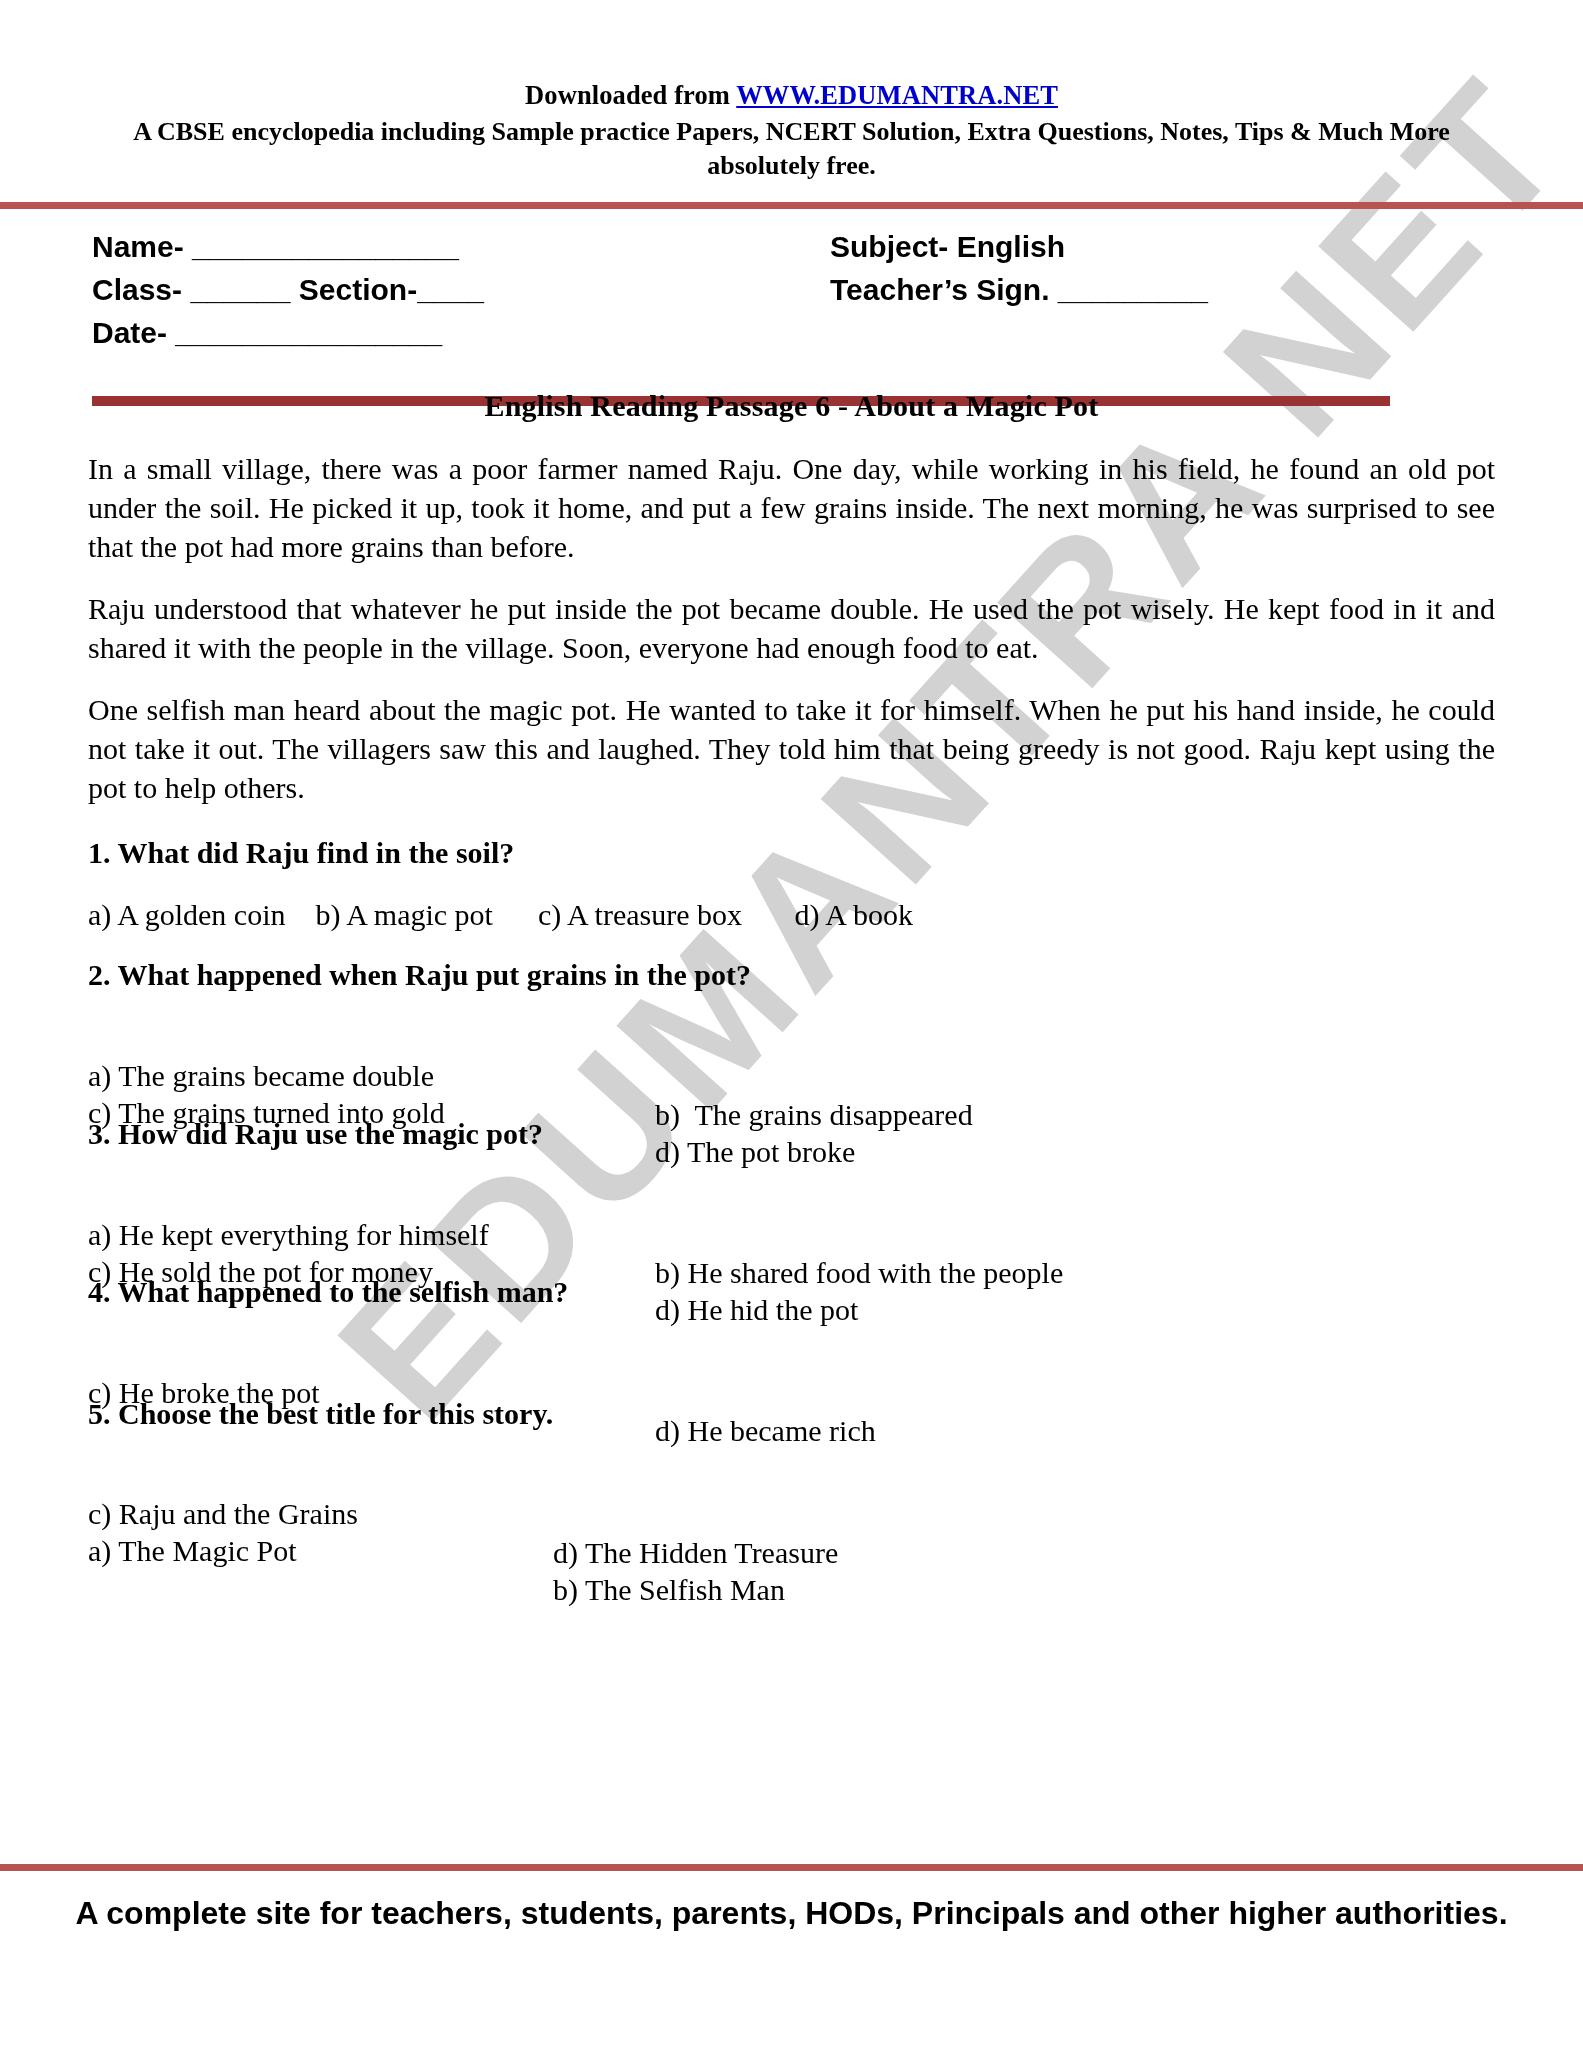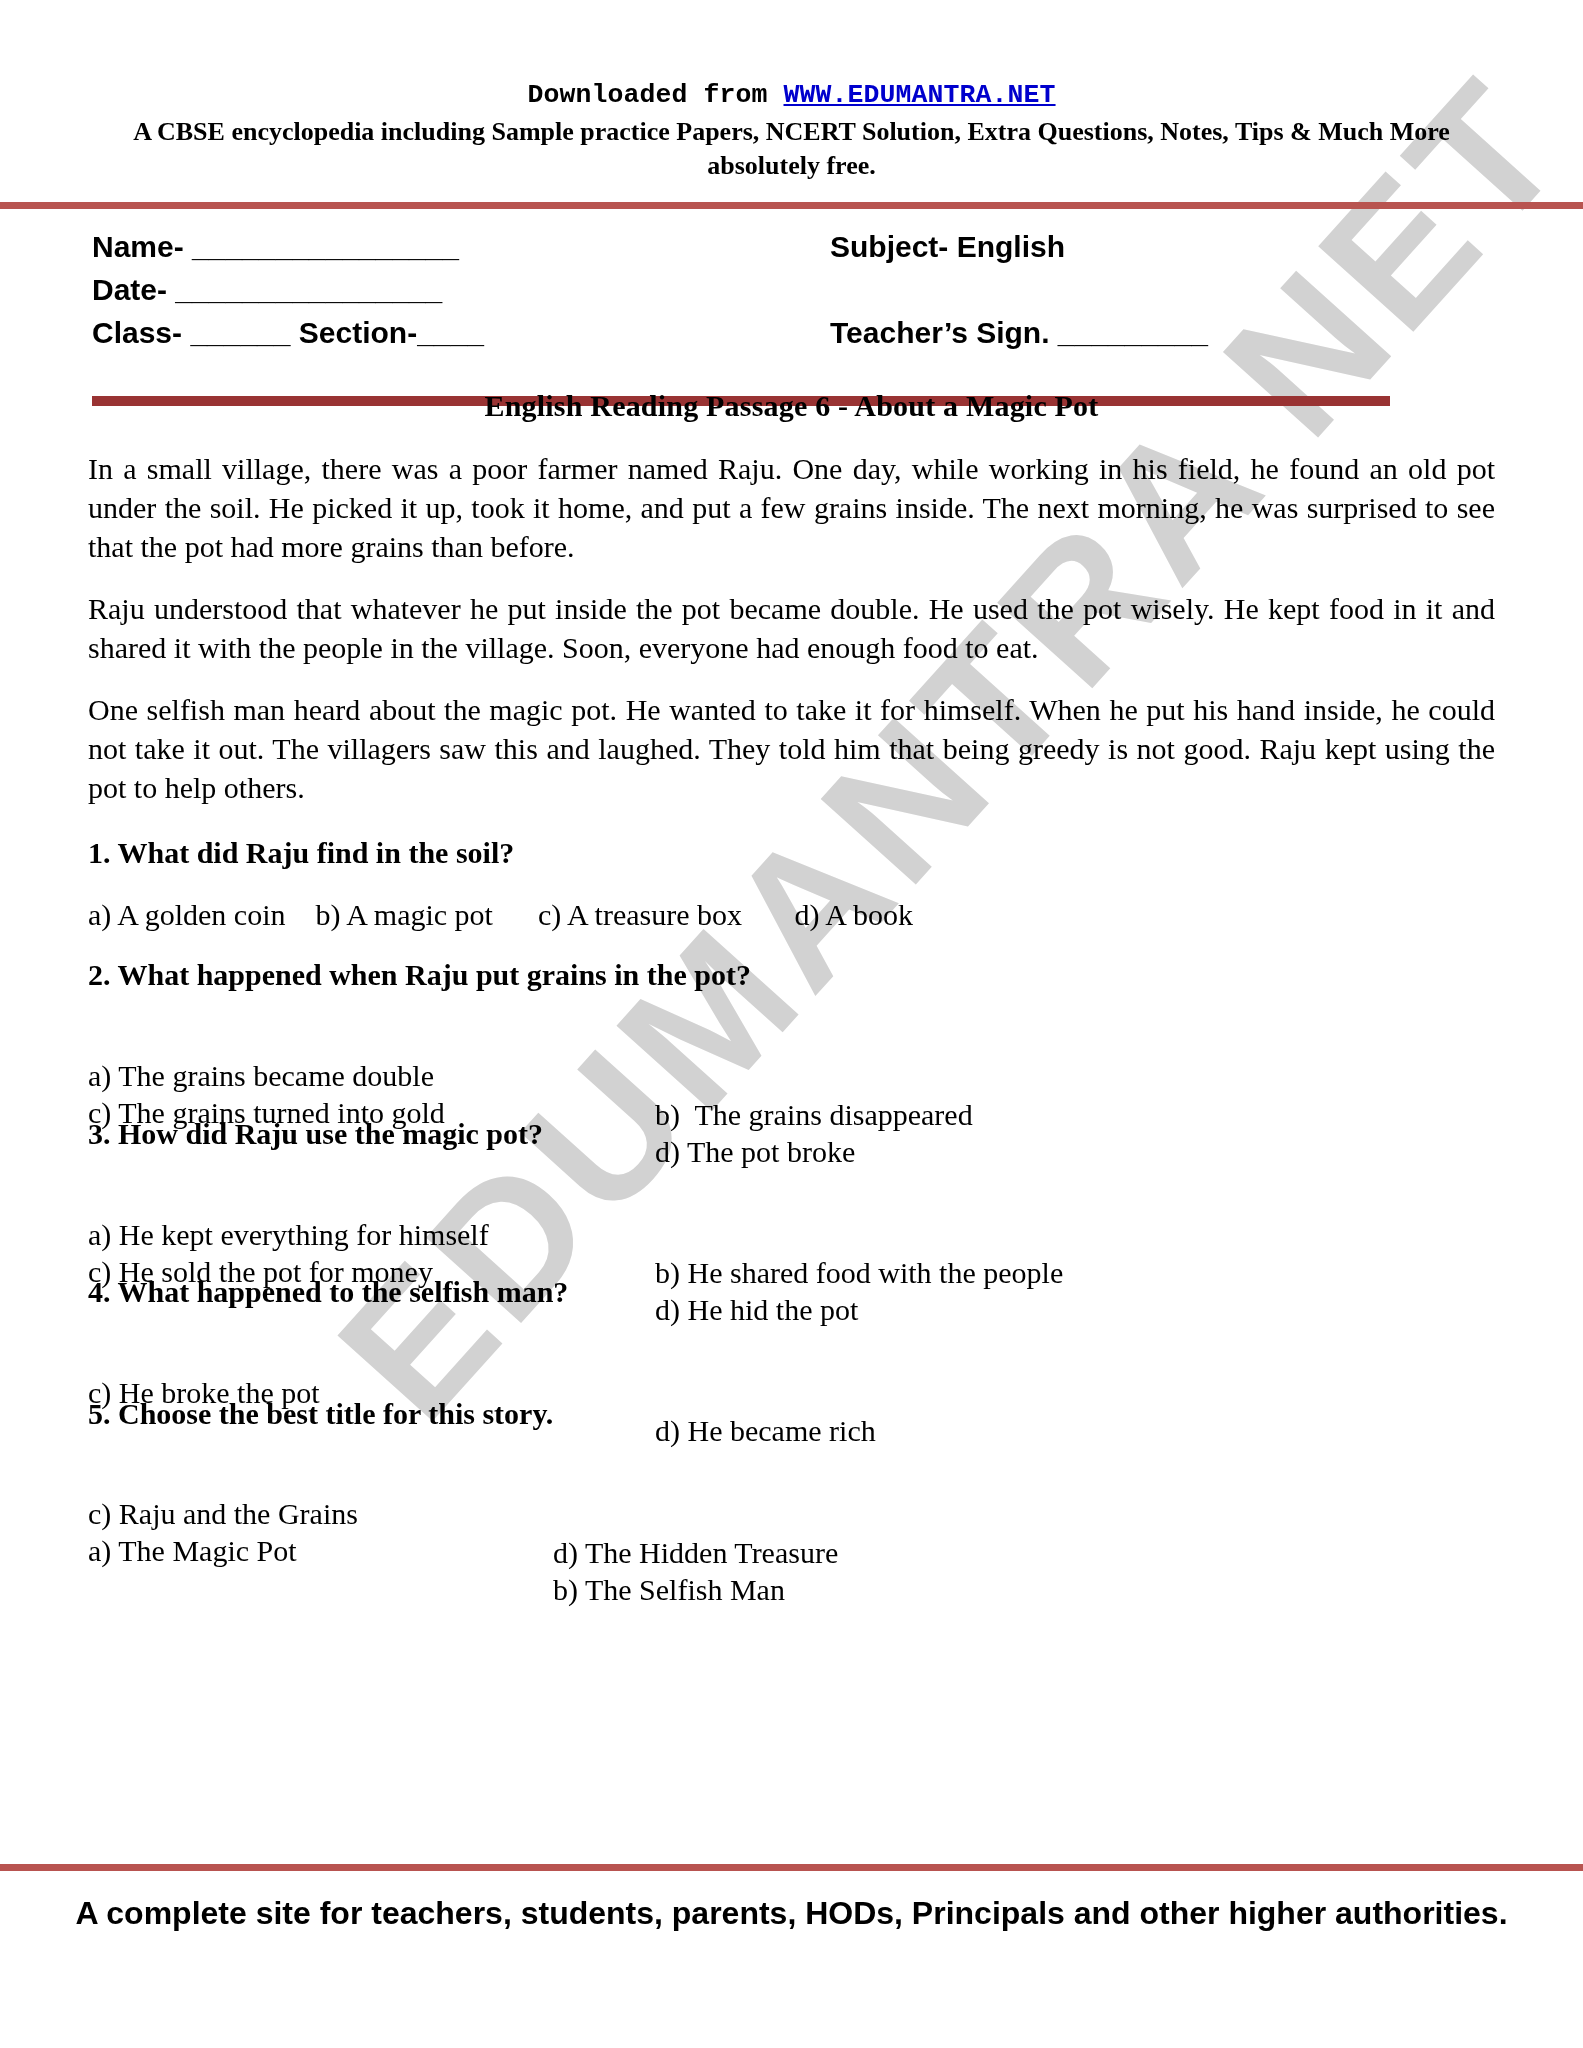--- a/index.html
+++ b/index.html
@@ -55,21 +55,20 @@
     padding-top: 78px;
     text-align: center;
     font-family: "Liberation Serif", "DejaVu Serif", serif;
     font-weight: 700;
     font-size: 26.5px;
     line-height: 1.32;
     color: #000000;
   }
   #page-header .dl-line {
     letter-spacing: 0.1px;
-    font-family: Liberation Mono, monospace;
   }
   #page-header a.site-link {
     color: #0000cd;
     text-decoration: underline;
     font-weight: 700;
   }
   #page-header .tagline {
     display: block;
     margin-top: 2px;
     padding: 0 115px;
@@ -247,25 +246,25 @@
 <div class="rule-top"></div>
 <div class="rule-mid"></div>
 <div class="rule-bottom"></div>
 
 <div id="form-block">
   <div class="form-row">
     <span class="col-left">Name- ________________</span>
     <span class="col-right">Subject- English</span>
   </div>
   <div class="form-row">
-    <span class="col-left">Date- ________________</span>
-  </div>
-  <div class="form-row">
     <span class="col-left">Class- ______ Section-____</span>
     <span class="col-right">Teacher’s Sign. _________</span>
+  </div>
+  <div class="form-row">
+    <span class="col-left">Date- ________________</span>
   </div>
 </div>
 
 <div class="layer" style="padding-top:176px;">
   <div id="passage-title">English Reading Passage 6 - About a Magic Pot</div>
 
   <div id="passage-body">
     <p>In a small village, there was a poor farmer named Raju. One day, while working in his field, he found an old pot under the soil. He picked it up, took it home, and put a few grains inside. The next morning, he was surprised to see that the pot had more grains than before.</p>
     <p>Raju understood that whatever he put inside the pot became double. He used the pot wisely. He kept food in it and shared it with the people in the village. Soon, everyone had enough food to eat.</p>
     <p>One selfish man heard about the magic pot. He wanted to take it for himself. When he put his hand inside, he could not take it out. The villagers saw this and laughed. They told him that being greedy is not good. Raju kept using the pot to help others.</p>

